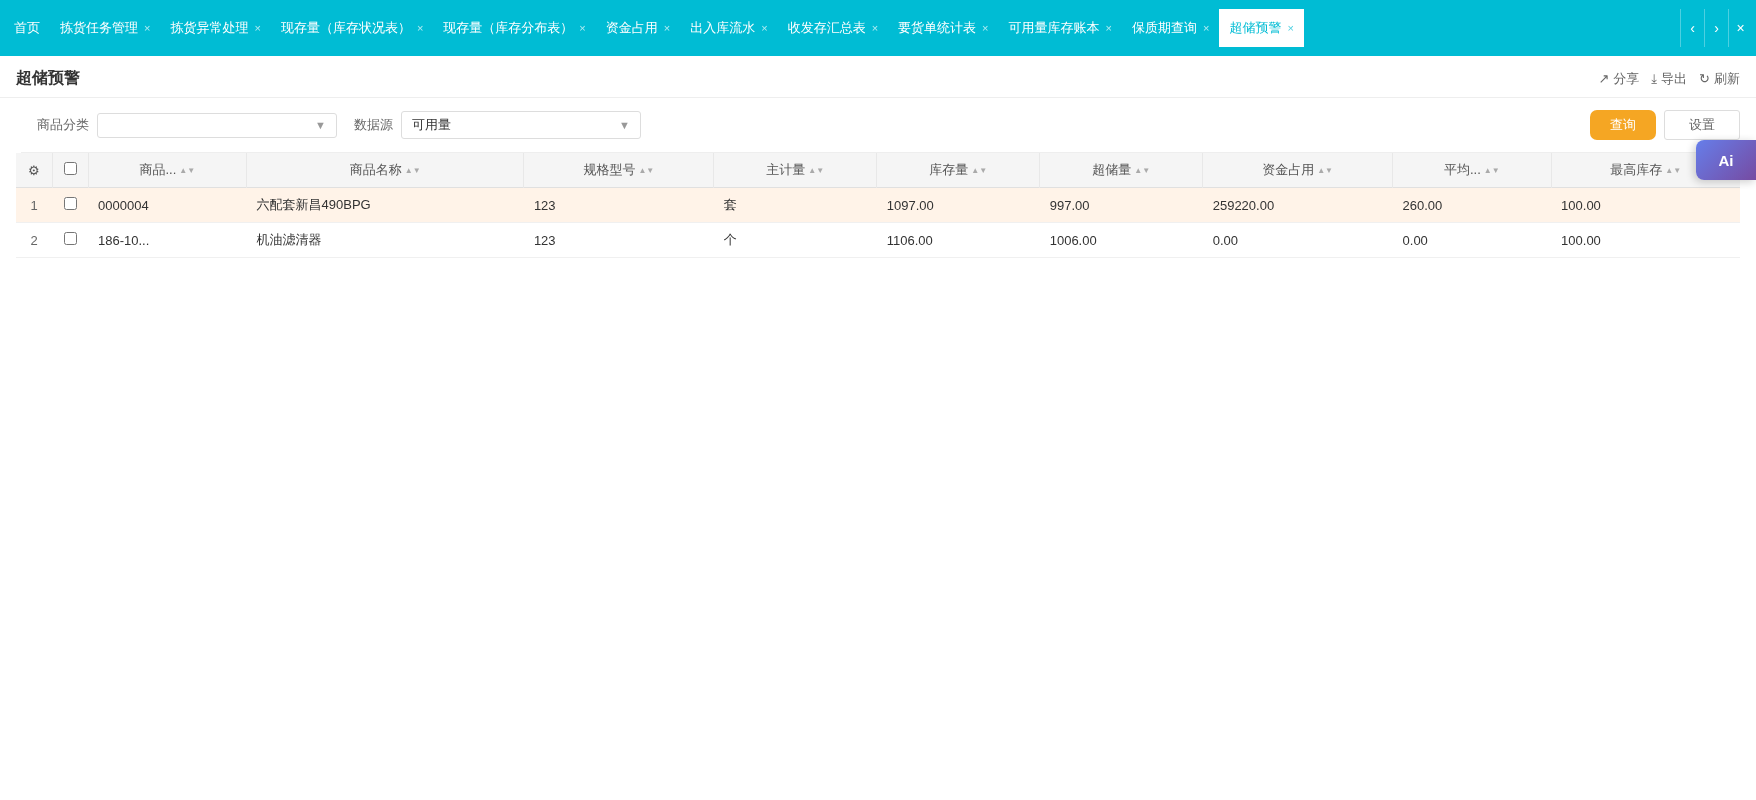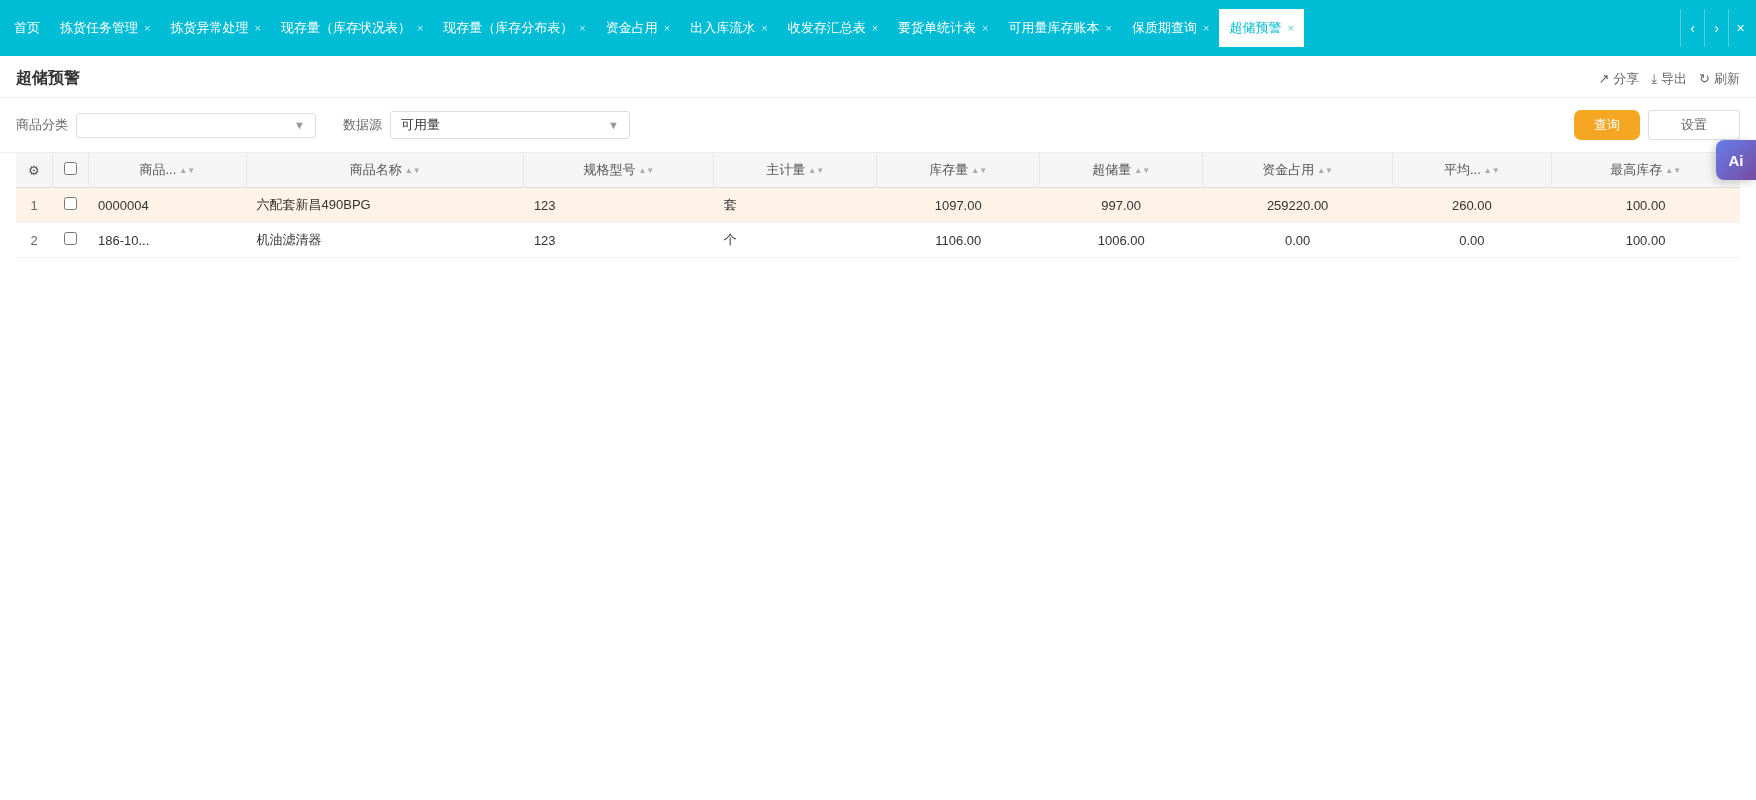--- a/index.html
+++ b/index.html
@@ -79,22 +79,23 @@
       color: #666;
       cursor: pointer;
       font-size: 13px;
     }
 
     
     .filter-bar {
       display: flex;
       align-items: center;
       padding: 12px 16px;
-      gap: 27px;
+      gap: 17px;
       border-bottom: 1px solid #eee;
+      margin-left: 21px;
     }
     .filter-group {
       display: flex;
       align-items: center;
       gap: 8px;
     }
     .filter-label {
       color: #666;
       font-size: 13px;
       white-space: nowrap;
@@ -125,21 +126,21 @@
       border-radius: 7px;
       padding: 6px 20px;
       cursor: pointer;
       font-size: 13px;
     }
     .btn-settings {
       background: #fff;
       color: #666;
       border: 1px solid #ddd;
       border-radius: 3px;
-      padding: 5px 32px;
+      padding: 5px 24px;
       cursor: pointer;
       font-size: 13px;
     }
 
     
     .table-container {
       padding: 0 16px;
     }
     table {
       width: 100%;
@@ -179,31 +180,31 @@
     }
     tbody tr.row-highlight {
       background: #fff3e8;
     }
     tbody td {
       padding: 8px 10px;
       color: #333;
       white-space: nowrap;
     }
     .td-center { text-align: center; }
-    .td-right { text-align: center; }
+    .td-right { text-align: left; }
     .row-num { color: #666; }
     input[type="checkbox"] { cursor: pointer; }
 
     .ai-badge {
       position: fixed;
       right: 0;
       top: 140px;
       background: linear-gradient(135deg, #667eea, #764ba2);
       color: #fff;
-      width: 40px;
+      width: 60px;
       height: 40px;
       border-radius: 8px 0 0 8px;
       display: flex;
       align-items: center;
       justify-content: center;
       font-size: 15px;
       font-weight: bold;
       cursor: pointer;
       z-index: 100;
       box-shadow: -2px 2px 8px rgba(0,0,0,0.2);

